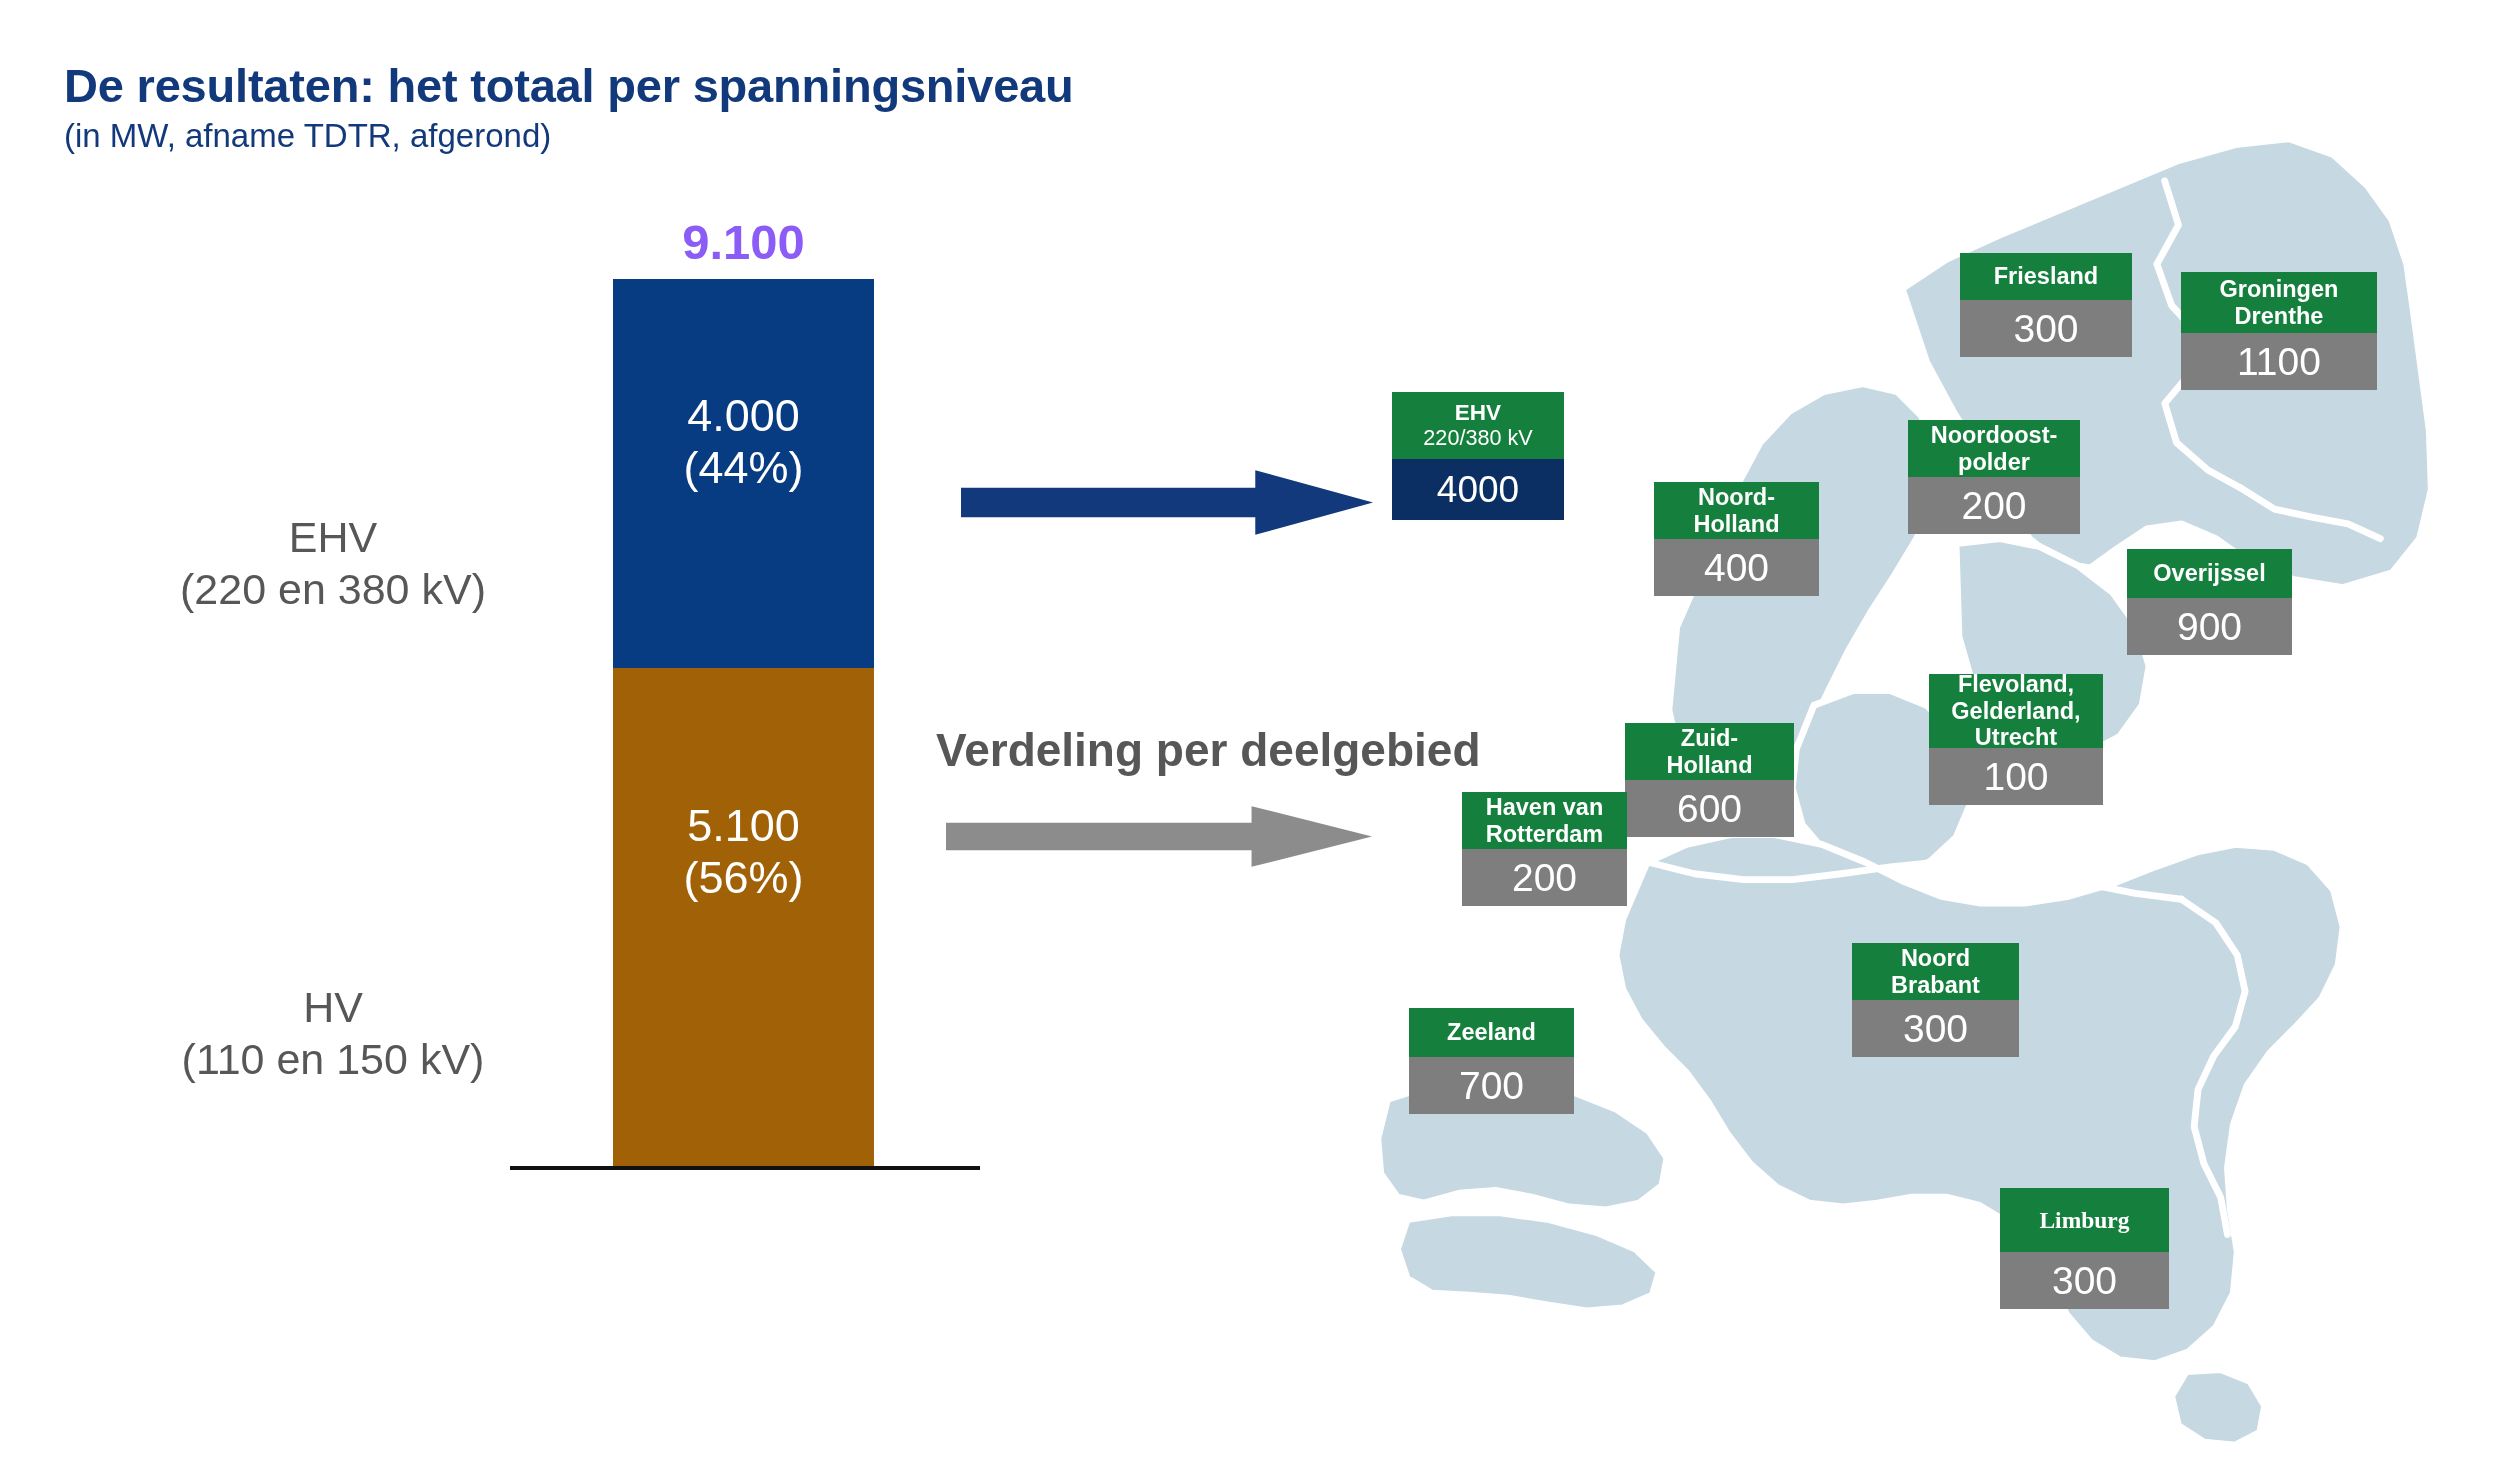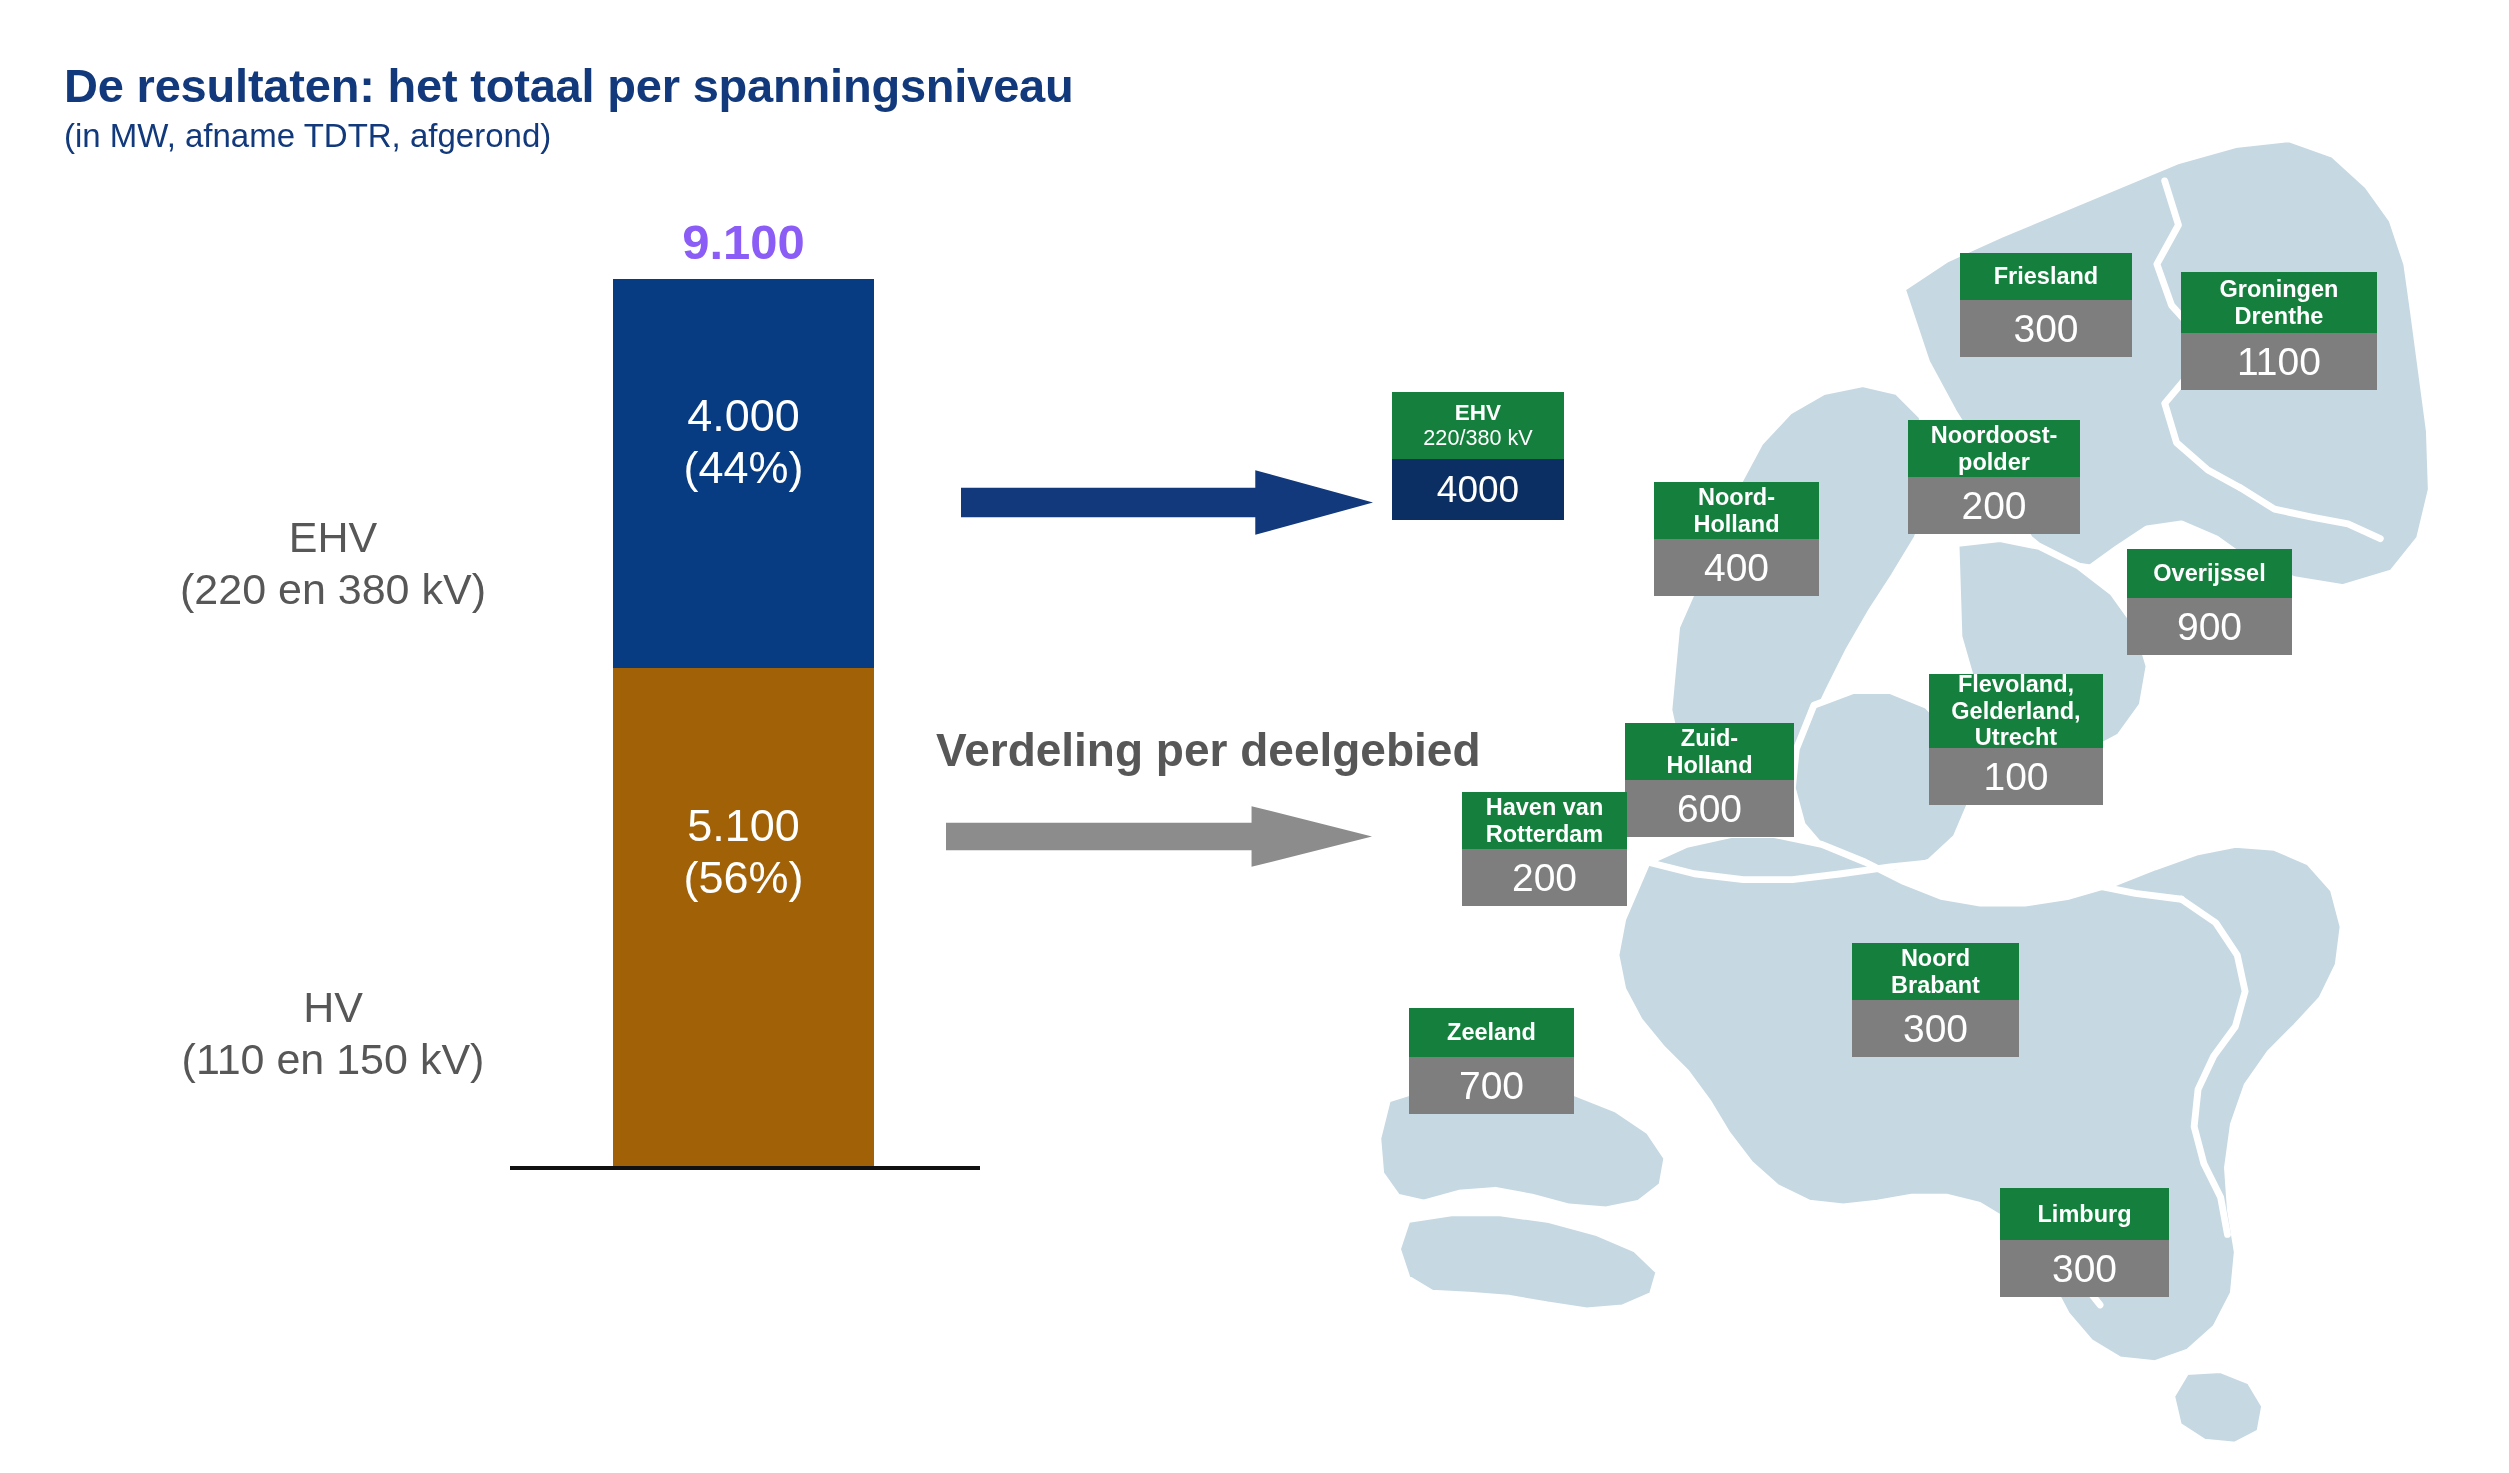--- a/index.html
+++ b/index.html
@@ -110,21 +110,21 @@
 
   #callout-brabant{left:1852px;top:943px;width:167px;}
   #callout-brabant .callout-head{height:57px;}
   #callout-brabant .callout-val{height:57px;}
 
   #callout-zeeland{left:1409px;top:1008px;width:165px;}
   #callout-zeeland .callout-head{height:49px;}
   #callout-zeeland .callout-val{height:57px;}
 
   #callout-limburg{left:2000px;top:1188px;width:169px;}
-  #callout-limburg .callout-head{height:52px;}
+  #callout-limburg .callout-head{height:64px;font-family:Liberation Serif, serif;}
   #callout-limburg .callout-val{height:57px;}
 
   #map-layer{position:absolute;left:1353px;top:78px;width:1157px;height:1372px;}
 </style>
 </head>
 <body>
 
 <div id="header">
   <div id="page-title">De resultaten: het totaal per spanningsniveau</div>
   <div id="page-subtitle">(in MW, afname TDTR, afgerond)</div>

